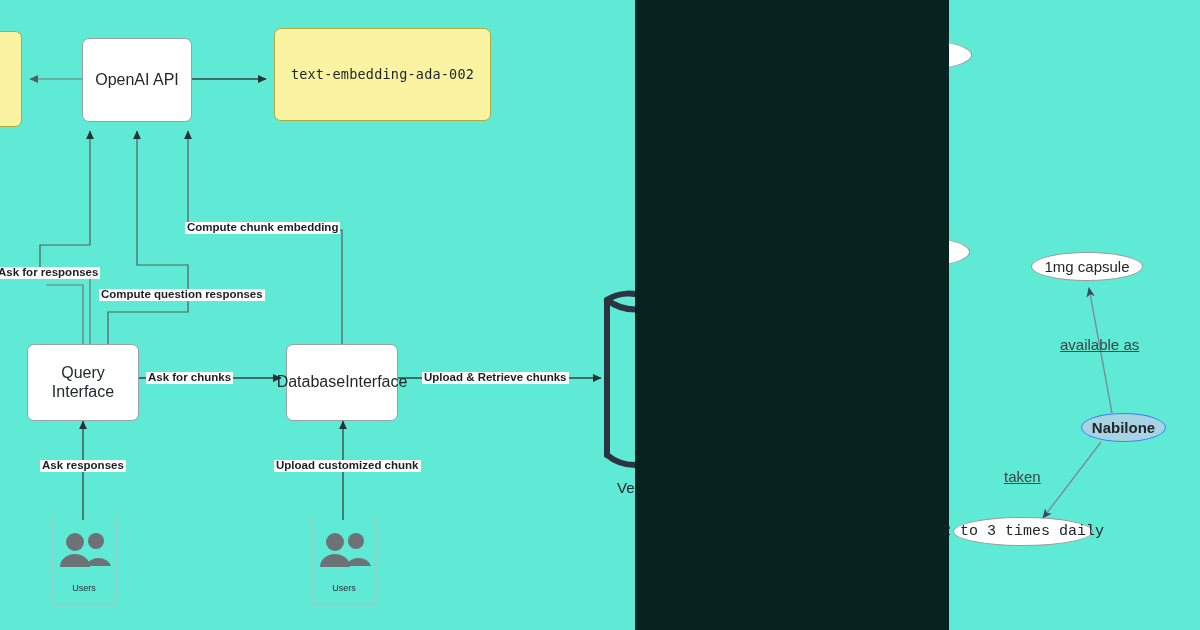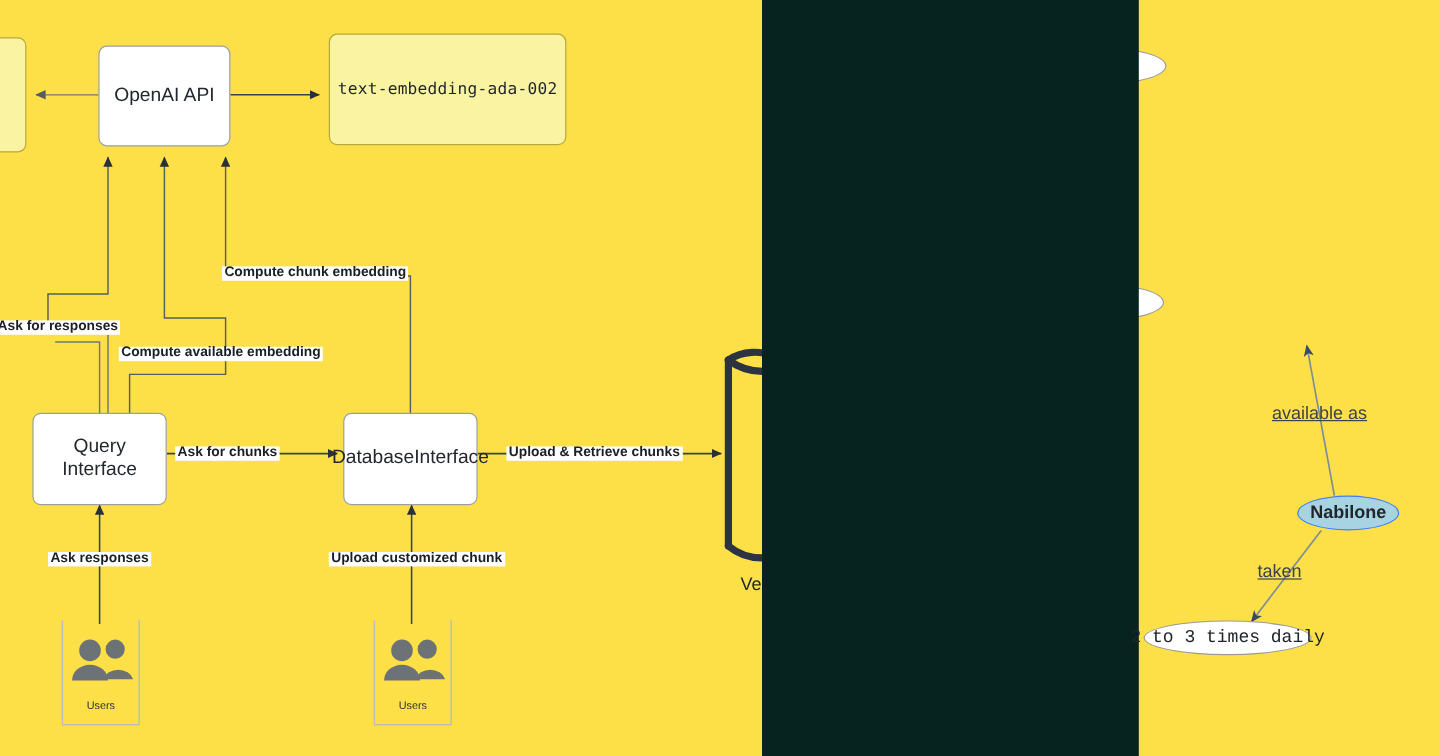--- a/index.html
+++ b/index.html
@@ -11,21 +11,21 @@
     width: 1200px;
     height: 630px;
     overflow: hidden;
     font-family: "Liberation Sans", sans-serif;
     position: relative;
   }
   #stage {
     position: relative;
     width: 1200px;
     height: 630px;
-    background: #fde047;
+    background: #5eead4;
     overflow: hidden;
   }
 
   
   .layer { position: absolute; top: 0; left: 0; width: 1200px; height: 630px; }
 
   .node {
     position: absolute;
     box-sizing: border-box;
     display: flex;
@@ -186,35 +186,35 @@
         <circle cx="356" cy="541" r="8"></circle>
         <path d="M320,567 a15,13 0 0 1 30,0 z"></path>
         <path d="M346,566 a13,11 0 0 1 25,0 z"></path>
       </g>
     </svg>
 
     <div class="node box-yellow" style="left:-60px; top:31px; width:82px; height:96px;"></div>
 
     <div class="node box-plain" style="left:82px; top:38px; width:110px; height:84px;">OpenAI API</div>
 
-    <div class="node box-yellow" style="left:274px; top:28px; width:198px; height:93px;">text-embedding-ada-002</div>
+    <div class="node box-yellow" style="left:274px; top:28px; width:217px; height:93px;">text-embedding-ada-002</div>
 
     <div class="node box-plain" style="left:27px; top:344px; width:112px; height:77px; flex-direction:column;">
       <span>Query</span>
       <span>Interface</span>
     </div>
 
     <div class="node box-plain" style="left:286px; top:344px; width:112px; height:77px; flex-direction:row;">
       <span>Database</span>
       <span>Interface</span>
     </div>
 
     <div class="edge-label" style="left:-4px; top:267px;">Ask for responses</div>
 
-    <div class="edge-label" style="left:99px; top:289px;">Compute available embedding</div>
+    <div class="edge-label" style="left:99px; top:289px;">Compute question responses</div>
 
     <div class="edge-label" style="left:185px; top:222px;">Compute chunk embedding</div>
 
     <div class="edge-label" style="left:146px; top:372px;">Ask for chunks</div>
 
     <div class="edge-label" style="left:422px; top:372px;">Upload &amp; Retrieve chunks</div>
 
     <div class="edge-label" style="left:40px; top:460px;">Ask responses</div>
 
     <div class="edge-label" style="left:274px; top:460px;">Upload customized chunk</div>
@@ -243,23 +243,24 @@
         <marker id="kgah" markerWidth="11" markerHeight="11" refX="9" refY="5" orient="auto" markerUnits="userSpaceOnUse">
           <path d="M0,0.8 L10,5 L0,9.2 L2.6,5 z" fill="#3b4a63"></path>
         </marker>
       </defs>
 
       <line x1="1112" y1="413" x2="1089" y2="288" stroke="#7f8b99" stroke-width="1.4" marker-end="url(#kgah)"></line>
 
       <line x1="1101" y1="442" x2="1043" y2="518" stroke="#7f8b99" stroke-width="1.4" marker-end="url(#kgah)"></line>
     </svg>
 
+    <div class="kg-node" style="left:1031px; top:252px; width:112px; height:29px;">1mg capsule</div>
 
     <div class="kg-node accent" style="left:1081px; top:413px; width:85px; height:29px;">Nabilone</div>
 
     <div class="kg-node" style="left:953px; top:517px; width:140px; height:29px;font-family:Liberation Mono, monospace;">2 to 3 times daily</div>
 
     <div class="kg-edge-label" style="left:1060px; top:336px;">available as</div>
 
-    <div class="kg-edge-label" style="left:1048px; top:468px;">taken</div>
+    <div class="kg-edge-label" style="left:1004px; top:468px;">taken</div>
   </div>
 
 </div>
 
 </body></html>

